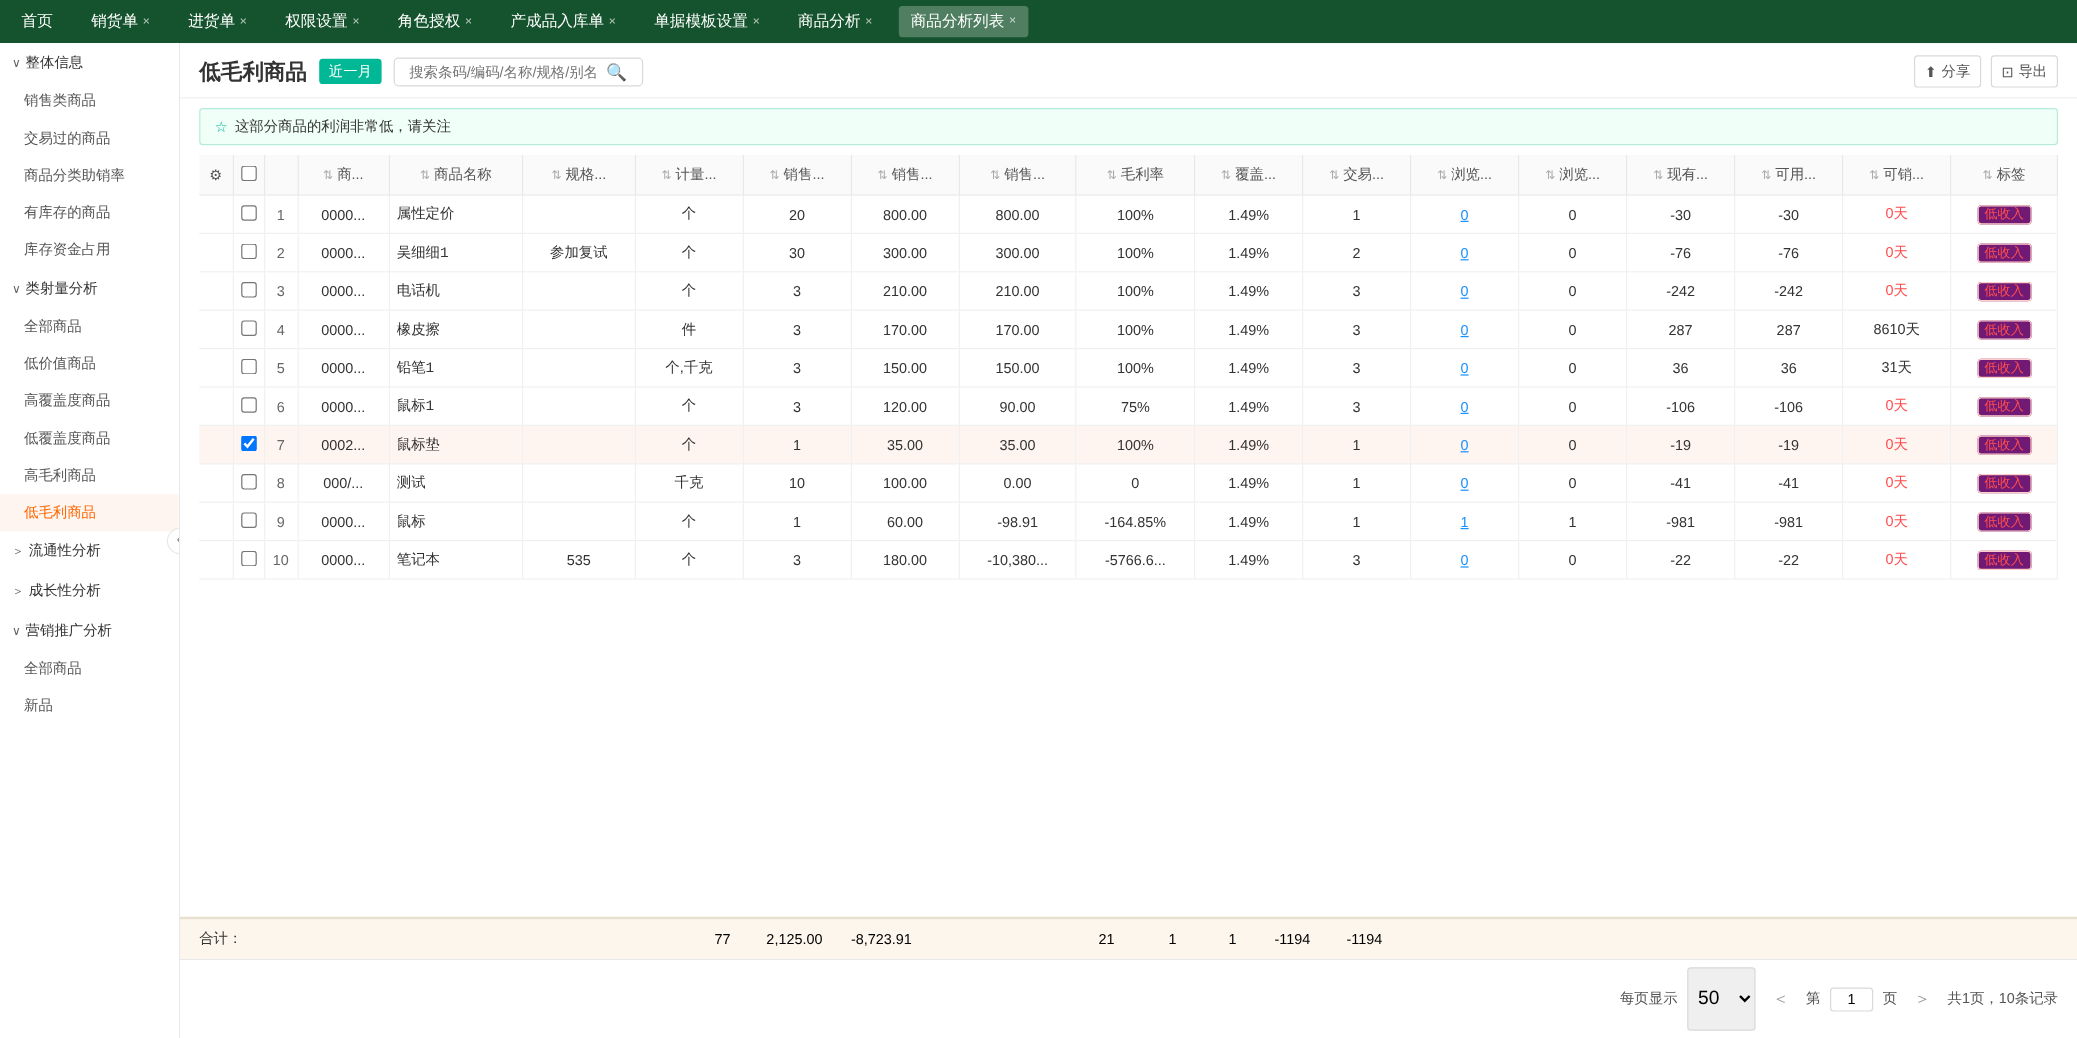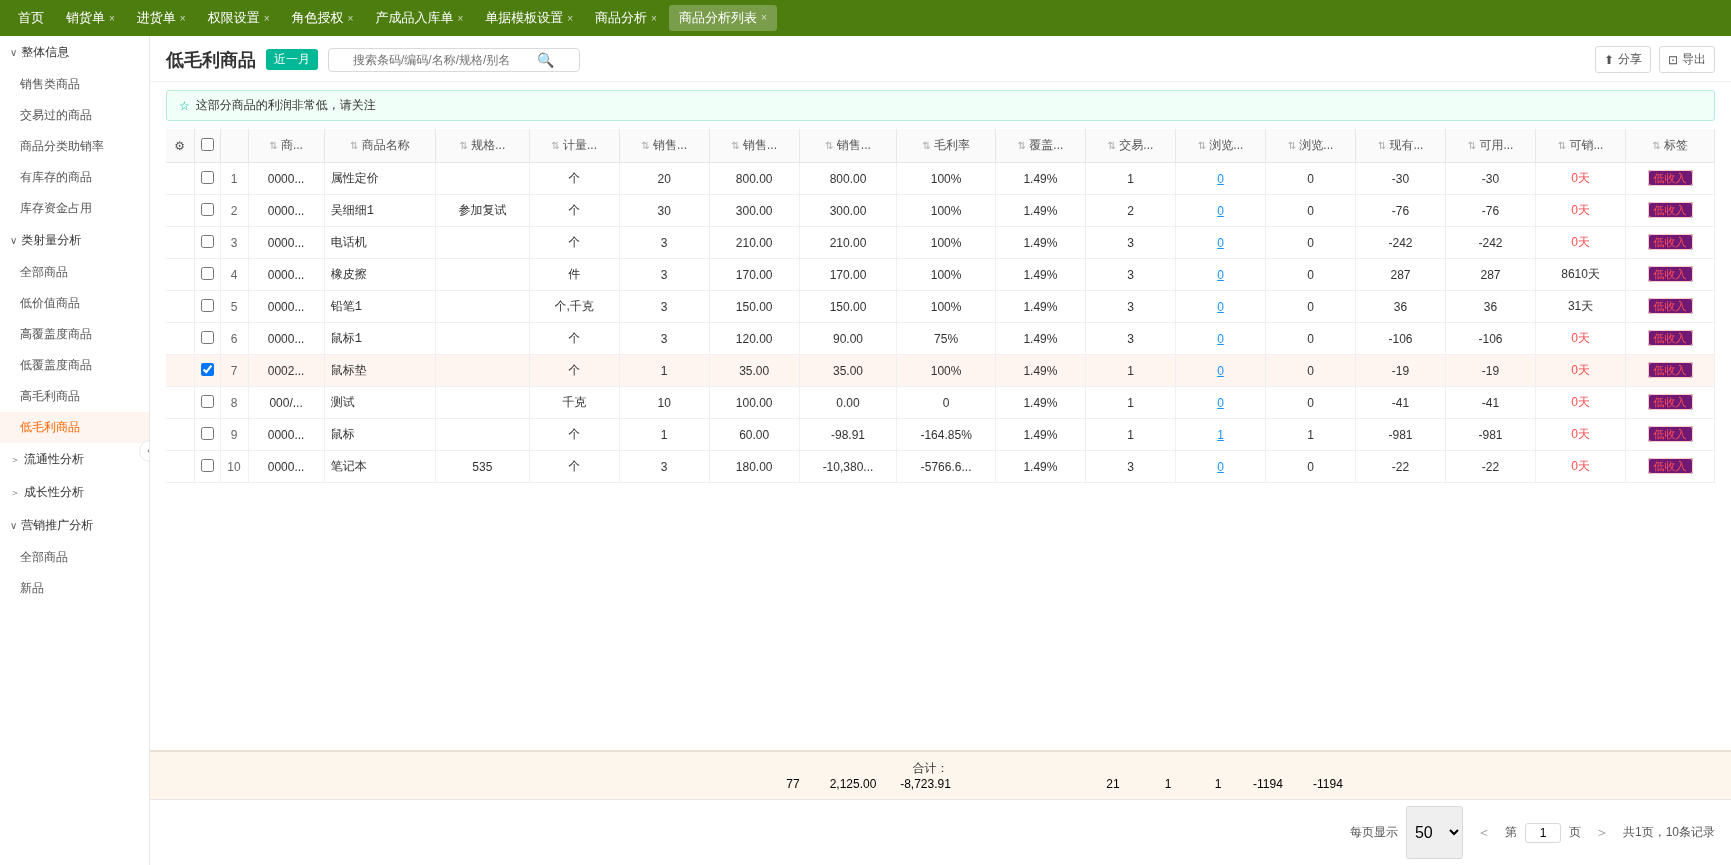--- a/index.html
+++ b/index.html
@@ -1,25 +1,25 @@
 <!DOCTYPE html>
 <html><head>
   <meta charset="utf-8">
   <style>
     * { box-sizing: border-box; margin: 0; padding: 0; }
     body { font-family: 'Microsoft YaHei', Arial, sans-serif; font-size: 12px; background: #f5f5f5; overflow: hidden; }
 
     
     .top-nav {
-      background: #4d7c0f;
+      background: #14532d;
       display: flex;
       align-items: center;
       height: 36px;
       padding: 0 8px;
-      gap: 2px;
+      gap: 12px;
     }
     .nav-item {
       color: #fff;
       padding: 4px 10px;
       cursor: pointer;
       border-radius: 3px;
       white-space: nowrap;
       font-size: 13px;
       display: flex;
       align-items: center;
@@ -91,22 +91,22 @@
       border-radius: 3px;
       padding: 2px 8px;
       font-size: 12px;
       cursor: pointer;
     }
     .search-box {
       display: flex;
       align-items: center;
       border: 1px solid #d9d9d9;
       border-radius: 4px;
-      padding: 3px 24px;
-      width: 252px;
+      padding: 3px 12px;
+      width: 208px;
       gap: 6px;
     }
     .search-box input {
       border: none;
       outline: none;
       font-size: 12px;
       color: #999;
       width: 180px;
       background: transparent;
     }
@@ -199,21 +199,20 @@
     }
     .blue-link { color: #1890ff; text-decoration: underline; cursor: pointer; }
     .footer-total {
       background: #fdf6ed;
       border-top: 2px solid #e8e0d0;
       display: flex;
       align-items: center;
       padding: 8px 16px;
       font-size: 12px;
       flex-shrink: 0;
-      flex-direction: column;
     }
     .footer-total .label { color: #333; font-weight: 500; margin-right: 20px; }
     .footer-total .values {
       display: flex;
       gap: 0;
       flex: 1;
     }
     .footer-val {
       text-align: center;
       padding: 0 6px;

